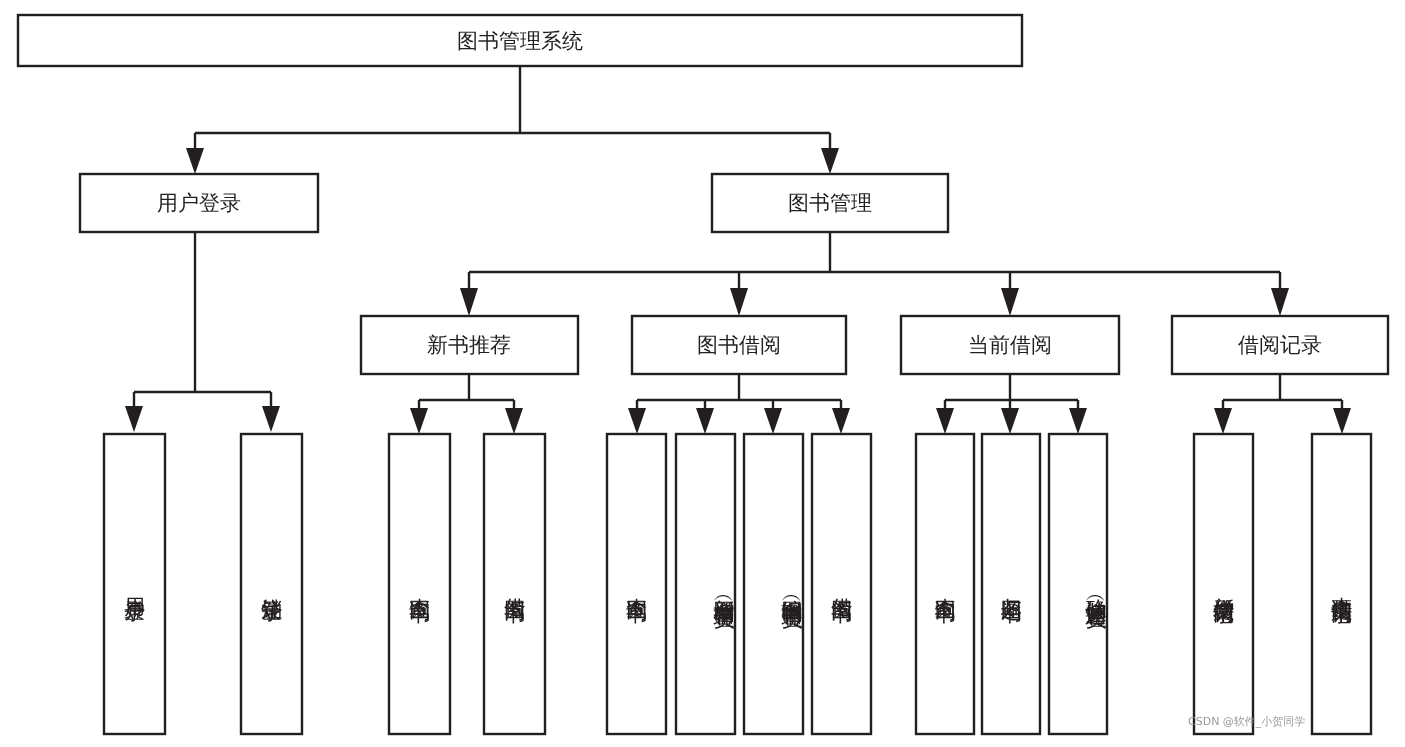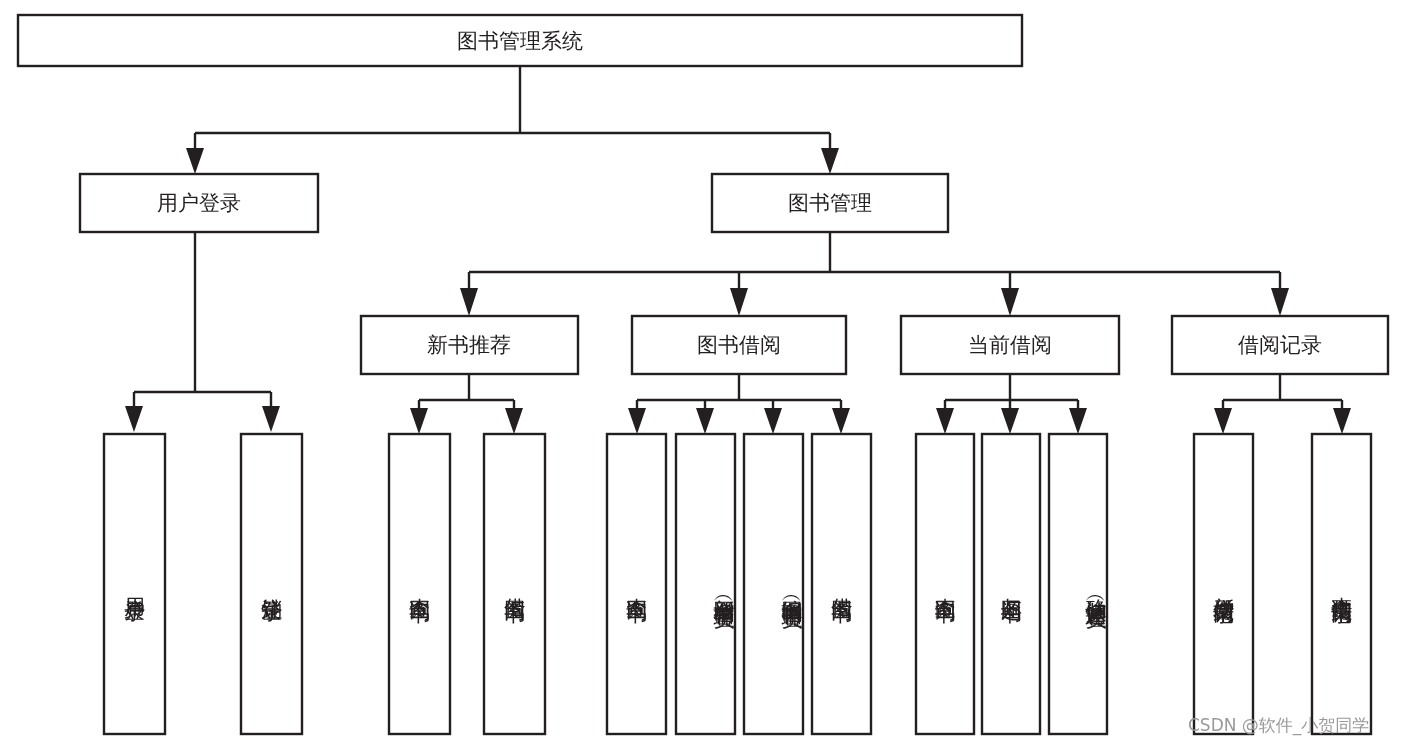--- a/index.html
+++ b/index.html
@@ -57,21 +57,21 @@
     letter-spacing: 1.5px;
     display: flex;
     align-items: center;
     justify-content: center;
     white-space: nowrap;
     pointer-events: none;
   }
   .watermark {
     position: absolute;
     font-family: "DejaVu Sans", "Liberation Sans", sans-serif;
-    font-size: 17px;
+    font-size: 11px;
     color: #9a9a9a;
     white-space: nowrap;
     left: 1188px;
     top: 714px;
   }
 </style>
 </head>
 <body>
 
 <div id="canvas">

